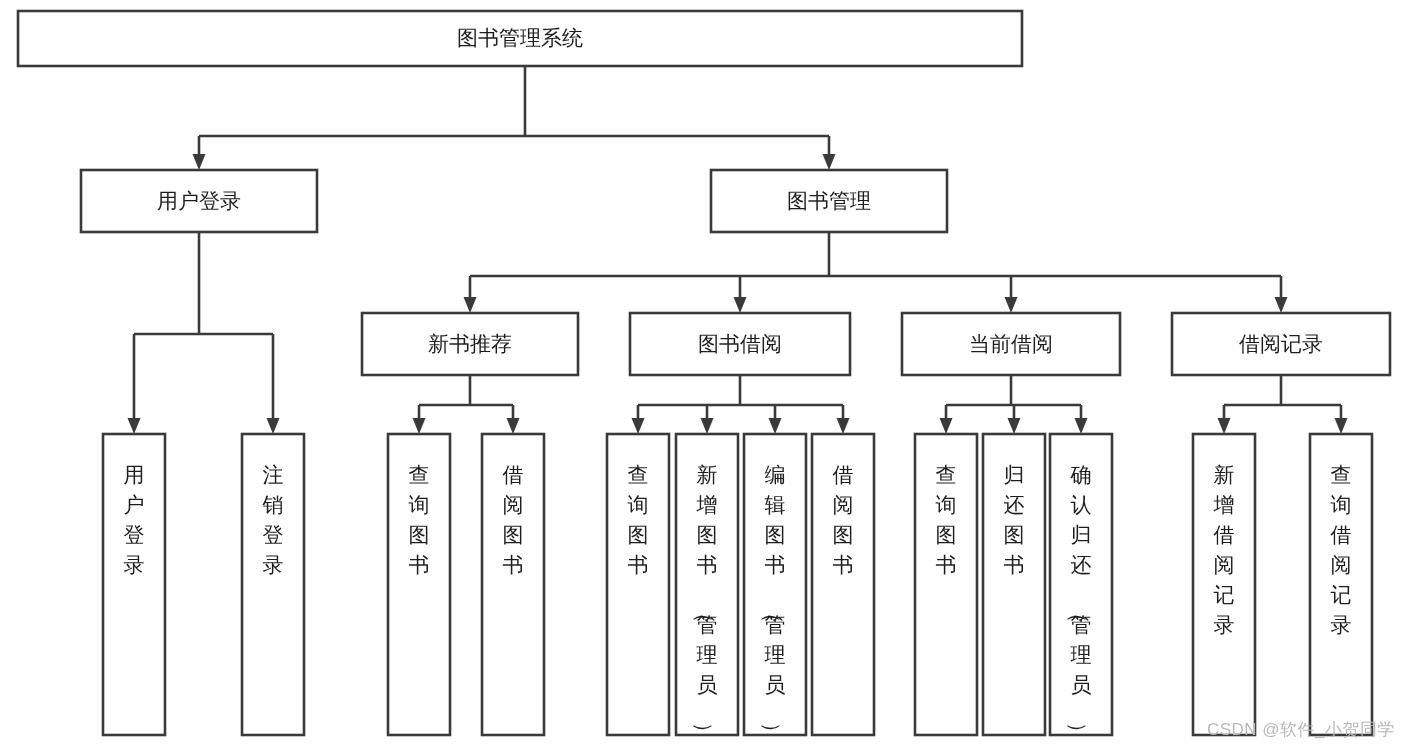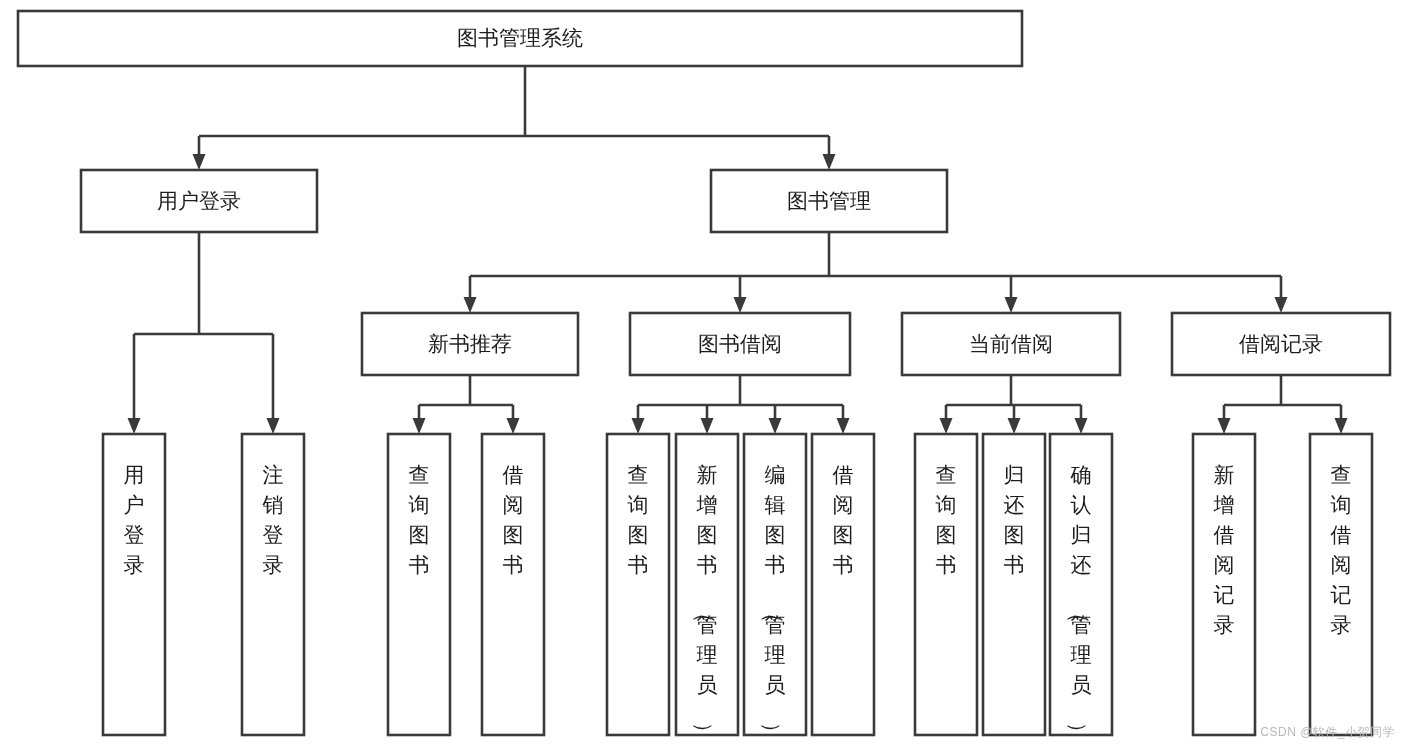--- a/index.html
+++ b/index.html
@@ -47,21 +47,21 @@
     font-family: "Liberation Sans", "DejaVu Sans", sans-serif;
     fill: #1d1d1d;
     font-size: 21px;
     text-anchor: middle;
   }
   .watermark {
     position: absolute;
     right: 10px;
     bottom: 6px;
     font-family: "Liberation Sans", "DejaVu Sans", sans-serif;
-    font-size: 12px;
+    font-size: 17px;
     color: #b8b8b8;
     white-space: nowrap;
     letter-spacing: 0.5px;
   }
 </style>
 </head>
 <body>
 
 <svg id="chart-root" viewBox="0 0 1405 747" xmlns="http://www.w3.org/2000/svg">
   <g id="edge-layer">

